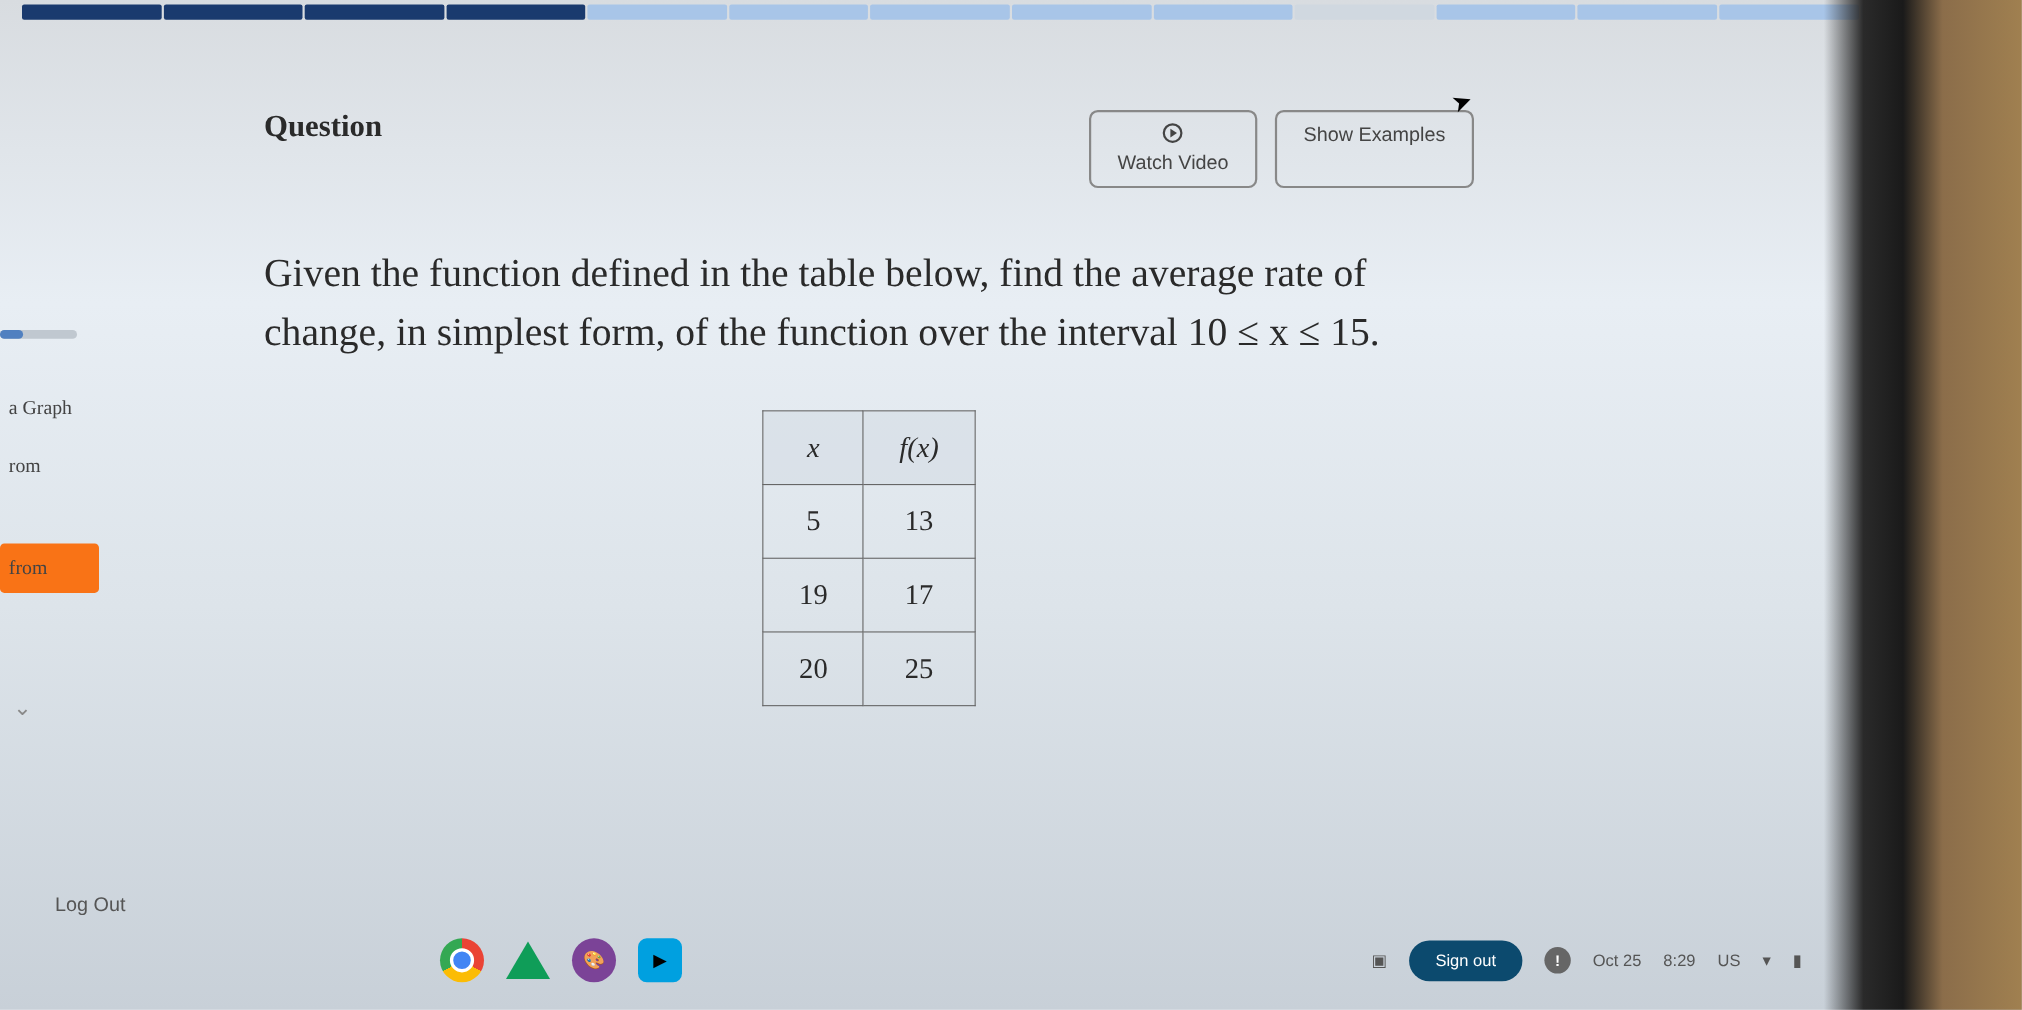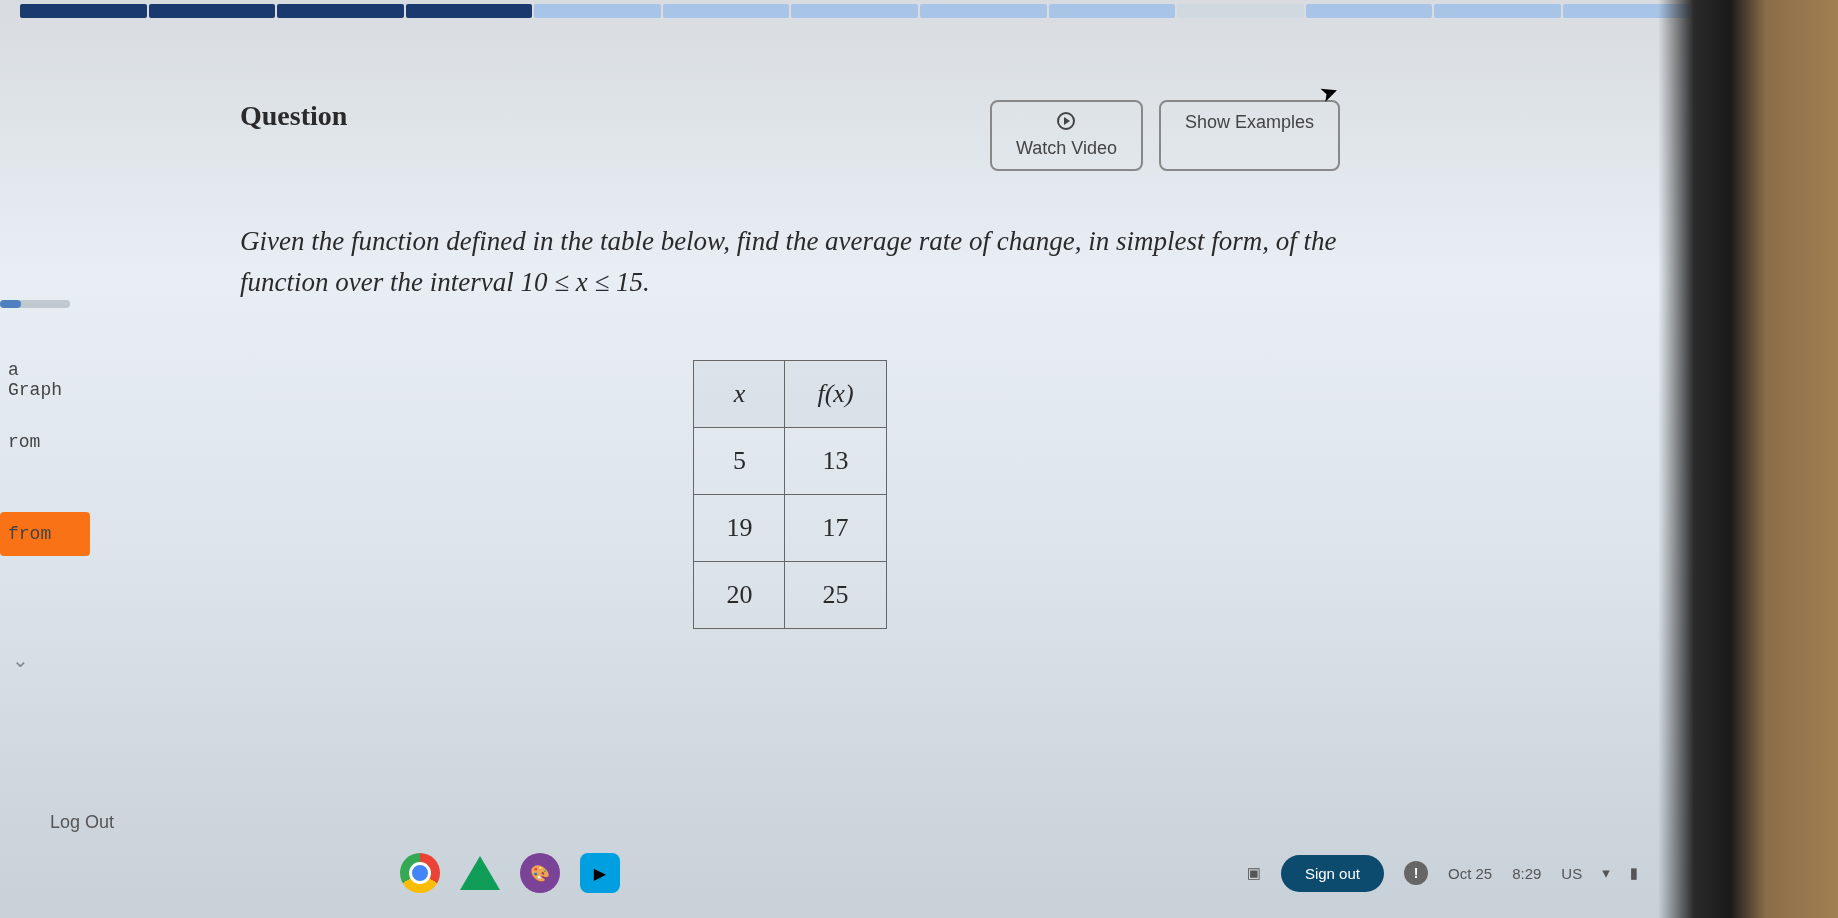--- a/index.html
+++ b/index.html
@@ -92,25 +92,24 @@
       content: '';
       width: 0;
       height: 0;
       border-left: 6px solid #444;
       border-top: 4px solid transparent;
       border-bottom: 4px solid transparent;
       margin-left: 2px;
     }
     
     .question-text {
-      font-size: 27px;
+      font-size: 36px;
       color: #2a2a2a;
       line-height: 1.5;
-      margin-bottom: 58px;
-      font-style: italic;
+      margin-bottom: 44px;
     }
     
     .data-table {
       margin: 0 auto;
       border-collapse: collapse;
     }
     .data-table th, .data-table td {
       border: 1px solid #666;
       padding: 18px 32px;
       text-align: center;
@@ -141,21 +140,21 @@
       content: '';
       position: absolute;
       left: 0;
       top: 0;
       width: 30%;
       height: 100%;
       background: #5080c0;
       border-radius: 4px;
     }
     .sidebar-item {
-      font-family: Liberation Mono, monospace;
+      font-family: Liberation Serif, serif;
       font-size: 18px;
       color: #444;
       padding: 12px 8px;
       margin-bottom: 8px;
     }
     .sidebar-item.active {
       background: #f97316;
       border-radius: 4px;
     }
     .sidebar-chevron {

